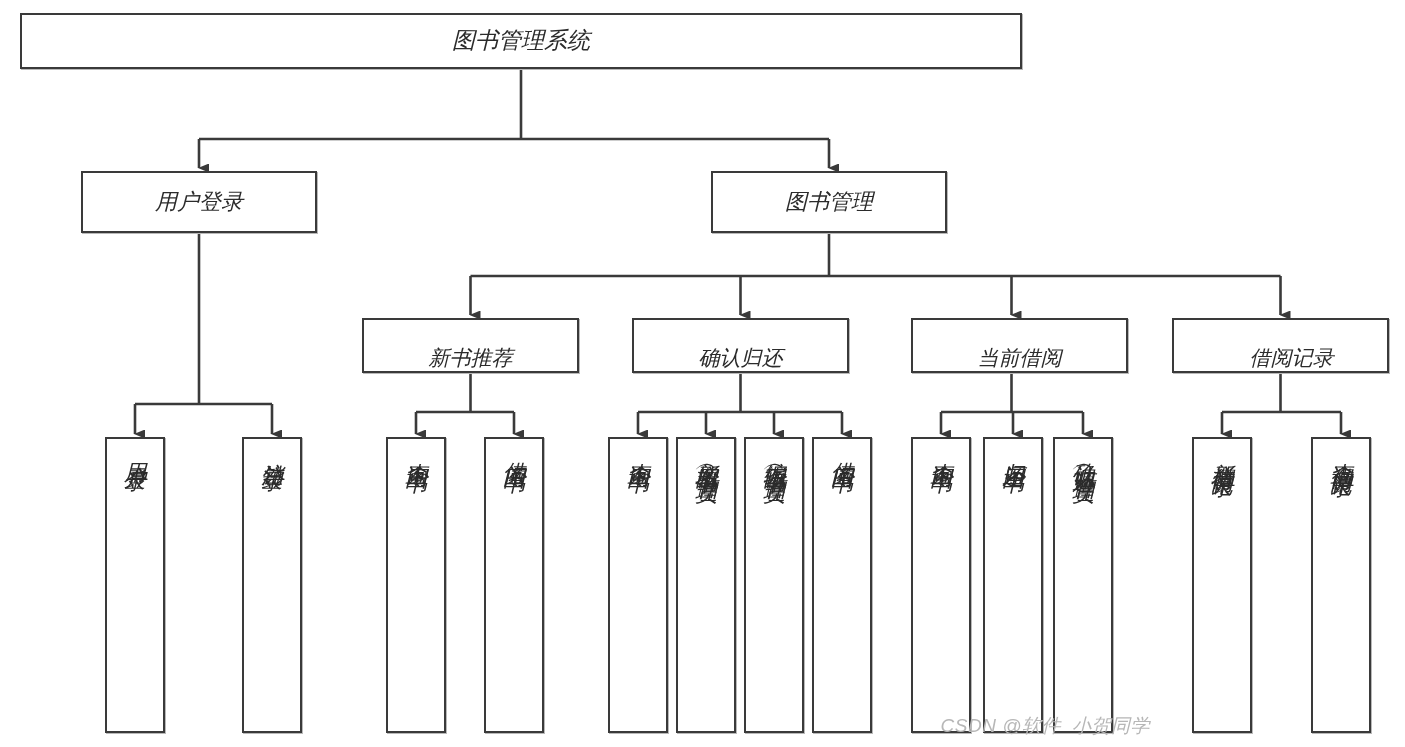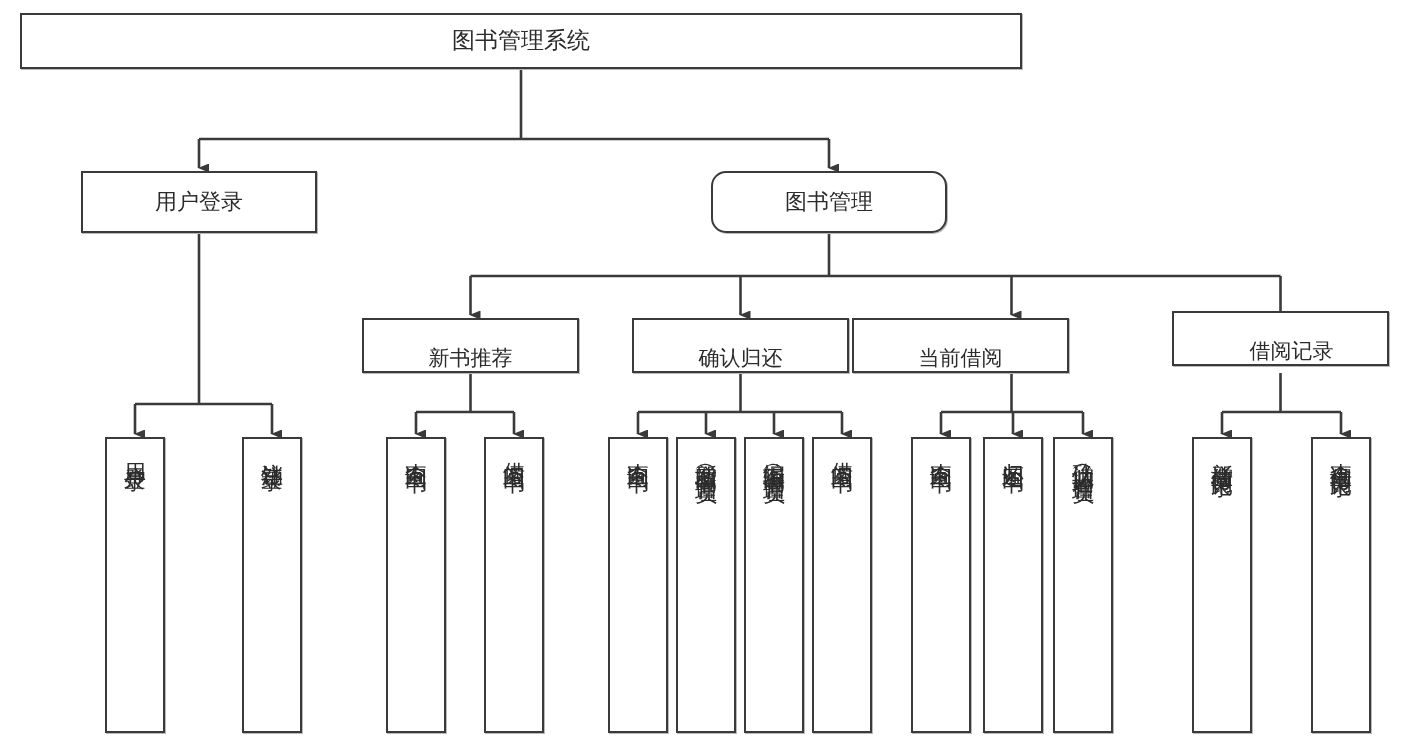--- a/index.html
+++ b/index.html
@@ -13,20 +13,21 @@
     height: 747px;
     font-family: "Liberation Sans", "DejaVu Sans", sans-serif;
     overflow: hidden;
     position: relative;
   }
   #diagram-root {
     position: relative;
     width: 1164px;
     height: 747px;
     background: #ffffff;
+    font-style: italic;
   }
   svg#tree-svg {
     position: absolute;
     left: 0;
     top: 0;
     width: 1405px;
     height: 747px;
     display: block;
   }
   .node-box {
@@ -122,33 +123,33 @@
       </g>
   </svg>
 
   <div id="node-layer">
       <div class="node-box node-root" style="left: 20px; top: 13px; width: 1002px; height: 56px;">
         <span class="node-label">图书管理系统</span>
       </div>
       <div class="node-box node-l2" style="left: 81px; top: 171px; width: 236px; height: 62px;">
         <span class="node-label">用户登录</span>
       </div>
-      <div class="node-box node-l2" style="left: 711px; top: 171px; width: 236px; height: 62px; border-radius: 15px;">
+      <div class="node-box node-l2" style="left: 711px; top: 171px; width: 236px; height: 62px;">
         <span class="node-label">图书管理</span>
       </div>
       <div class="node-box node-l3" style="left: 362px; top: 318px; width: 217px; height: 55px;">
         <span class="node-label">新书推荐</span>
       </div>
       <div class="node-box node-l3" style="left: 632px; top: 318px; width: 217px; height: 55px;">
         <span class="node-label">确认归还</span>
       </div>
-      <div class="node-box node-l3" style="left: 852px; top: 318px; width: 217px; height: 55px;">
+      <div class="node-box node-l3" style="left: 911px; top: 318px; width: 217px; height: 55px;">
         <span class="node-label">当前借阅</span>
       </div>
-      <div class="node-box node-l3" style="left: 1172px; top: 311px; width: 217px; height: 55px; padding-left: 22px;">
+      <div class="node-box node-l3" style="left: 1172px; top: 318px; width: 217px; height: 55px; padding-left: 22px;">
         <span class="node-label">借阅记录</span>
       </div>
       <div class="node-box node-leaf" style="left: 105px; top: 437px; width: 60px; height: 296px;">
         <span class="node-label">用户登录</span>
       </div>
       <div class="node-box node-leaf" style="left: 242px; top: 437px; width: 60px; height: 296px;">
         <span class="node-label">注销登录</span>
       </div>
       <div class="node-box node-leaf" style="left: 386px; top: 437px; width: 60px; height: 296px;">
         <span class="node-label">查询图书</span>
@@ -178,13 +179,14 @@
         <span class="node-label">确认归还（管理员）</span>
       </div>
       <div class="node-box node-leaf" style="left: 1192px; top: 437px; width: 60px; height: 296px;">
         <span class="node-label">新增借阅记录</span>
       </div>
       <div class="node-box node-leaf" style="left: 1311px; top: 437px; width: 60px; height: 296px;">
         <span class="node-label">查询借阅记录</span>
       </div>
     </div>
 
+  <div class="watermark">CSDN @软件_小贺同学</div>
 </div>
 
 </body></html>

